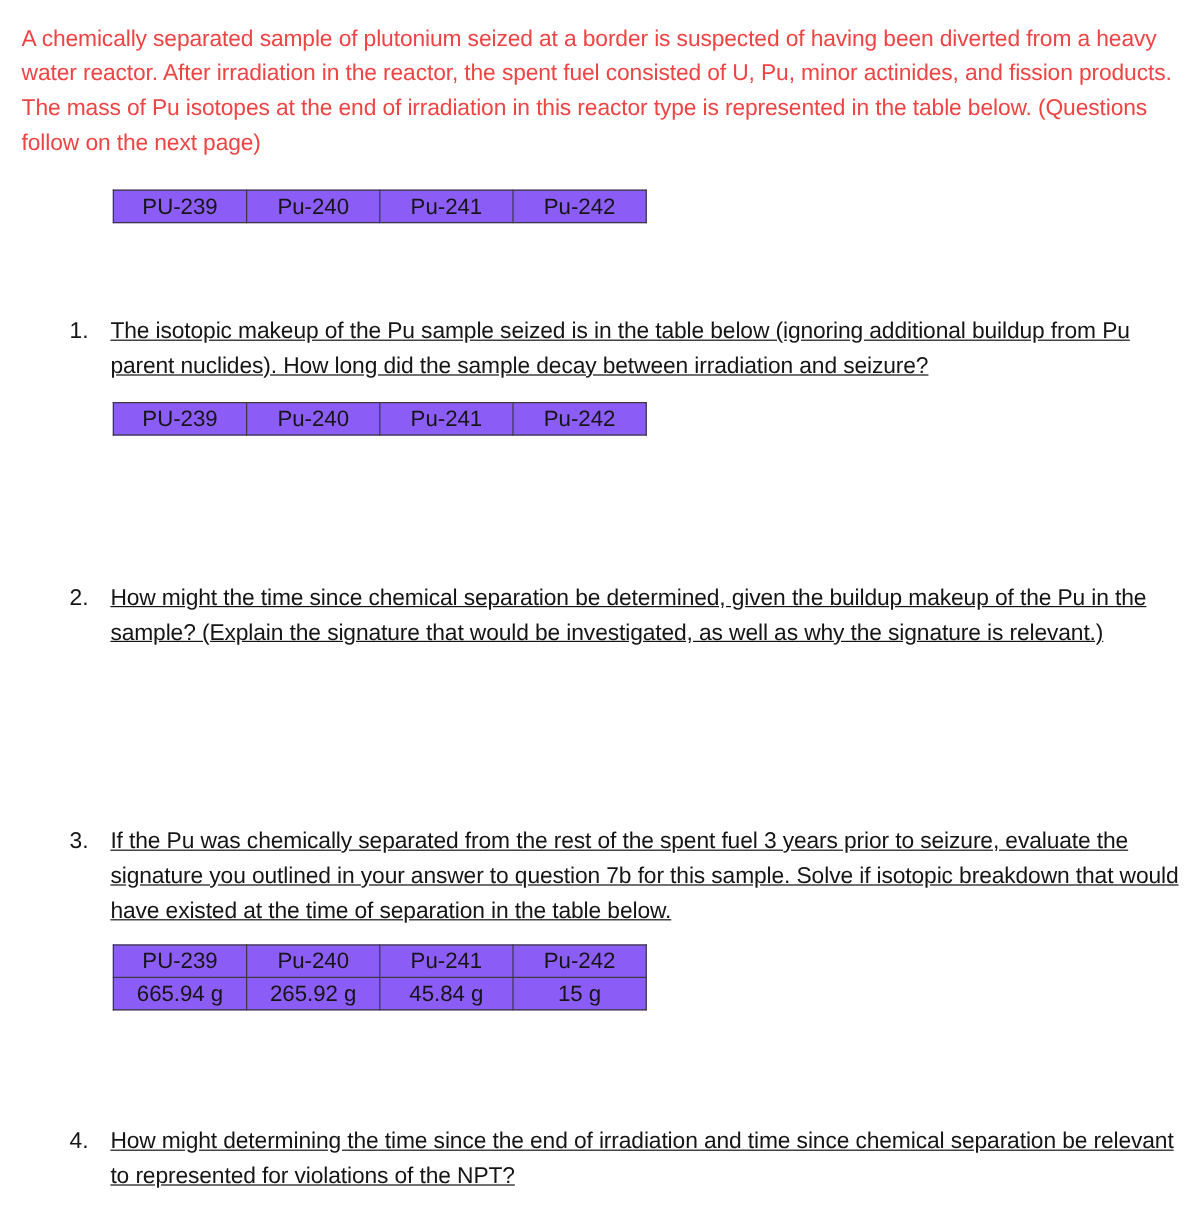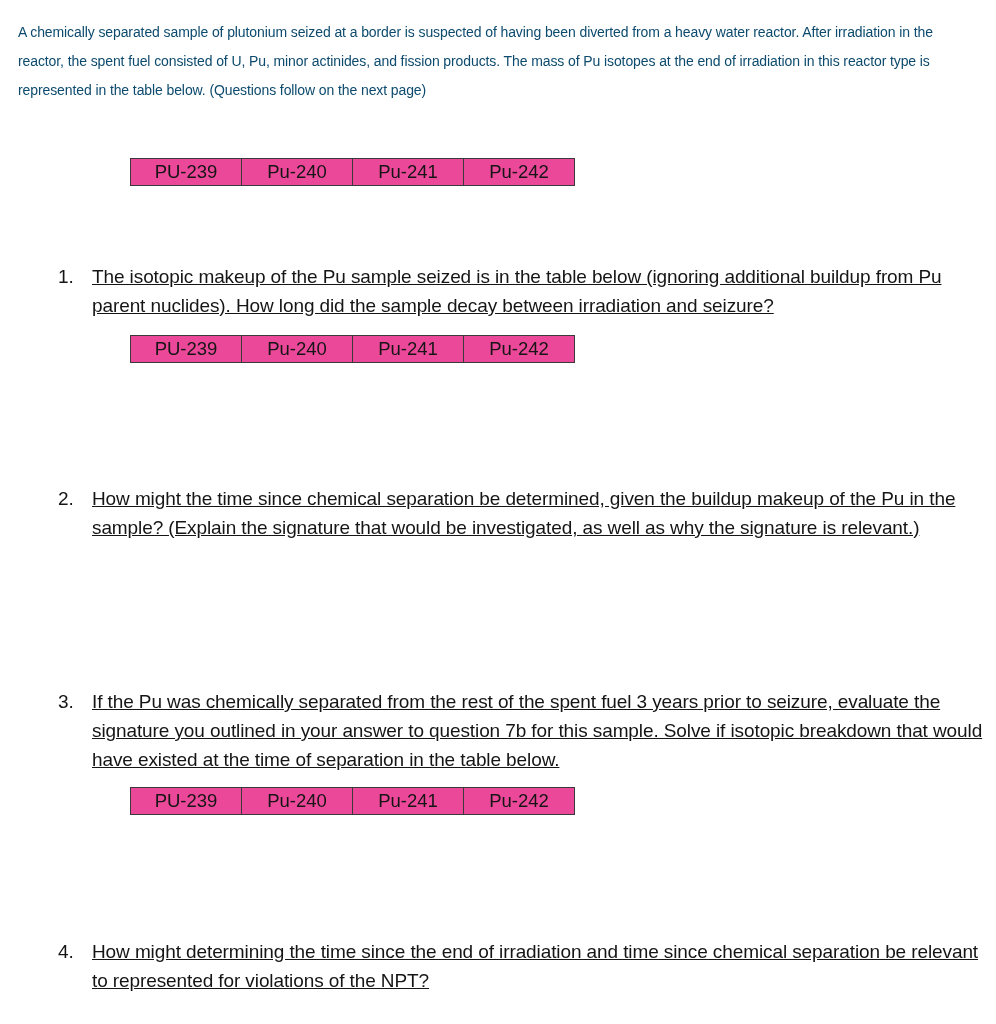--- a/index.html
+++ b/index.html
@@ -6,44 +6,43 @@
   html, body {
     width: 996px; height: 1024px;
     background: #ffffff;
     font-family: "Liberation Sans", sans-serif;
     color: #111111;
   }
   body { position: relative; overflow: hidden; }
 
   .textblock {
     position: absolute;
-    font-size: 14px;
+    font-size: 19px;
     line-height: 29px;
     letter-spacing: -0.1px;
-    color: #0c4a6e;
+    color: #ef4444;
   }
 
   .intro { left: 18px; top: 18px; width: 962px; }
 
   .question {
     position: absolute;
     display: flex;
     font-size: 19px;
     line-height: 29px;
     letter-spacing: -0.1px;
     color: #151515;
   }
   .qnum { width: 34px; flex: 0 0 34px; }
   .qtext { flex: 1; text-decoration: underline; }
 
   table.iso {
     position: absolute;
     border-collapse: collapse;
-    background: #ec4899;
-    margin-left: 36px;
+    background: #8b5cf6;
   }
   table.iso td {
     border: 1.5px solid #3a3a3a;
     width: 111px;
     height: 27px;
     text-align: center;
     vertical-align: middle;
     font-size: 18.5px;
     color: #151515;
     padding: 0;
@@ -101,19 +100,25 @@
 </div>
 
 <table class="iso t-separation">
   <tbody>
     <tr>
       <td>PU-239</td>
       <td>Pu-240</td>
       <td>Pu-241</td>
       <td>Pu-242</td>
     </tr>
+    <tr>
+      <td>665.94 g</td>
+      <td>265.92 g</td>
+      <td>45.84 g</td>
+      <td>15 g</td>
+    </tr>
   </tbody>
 </table>
 
 <div class="question q4">
   <span class="qnum">4.</span>
   <span class="qtext">How might determining the time since the end of irradiation and time since chemical separation be relevant to represented for violations of the NPT?</span>
 </div>
 
 </body></html>

